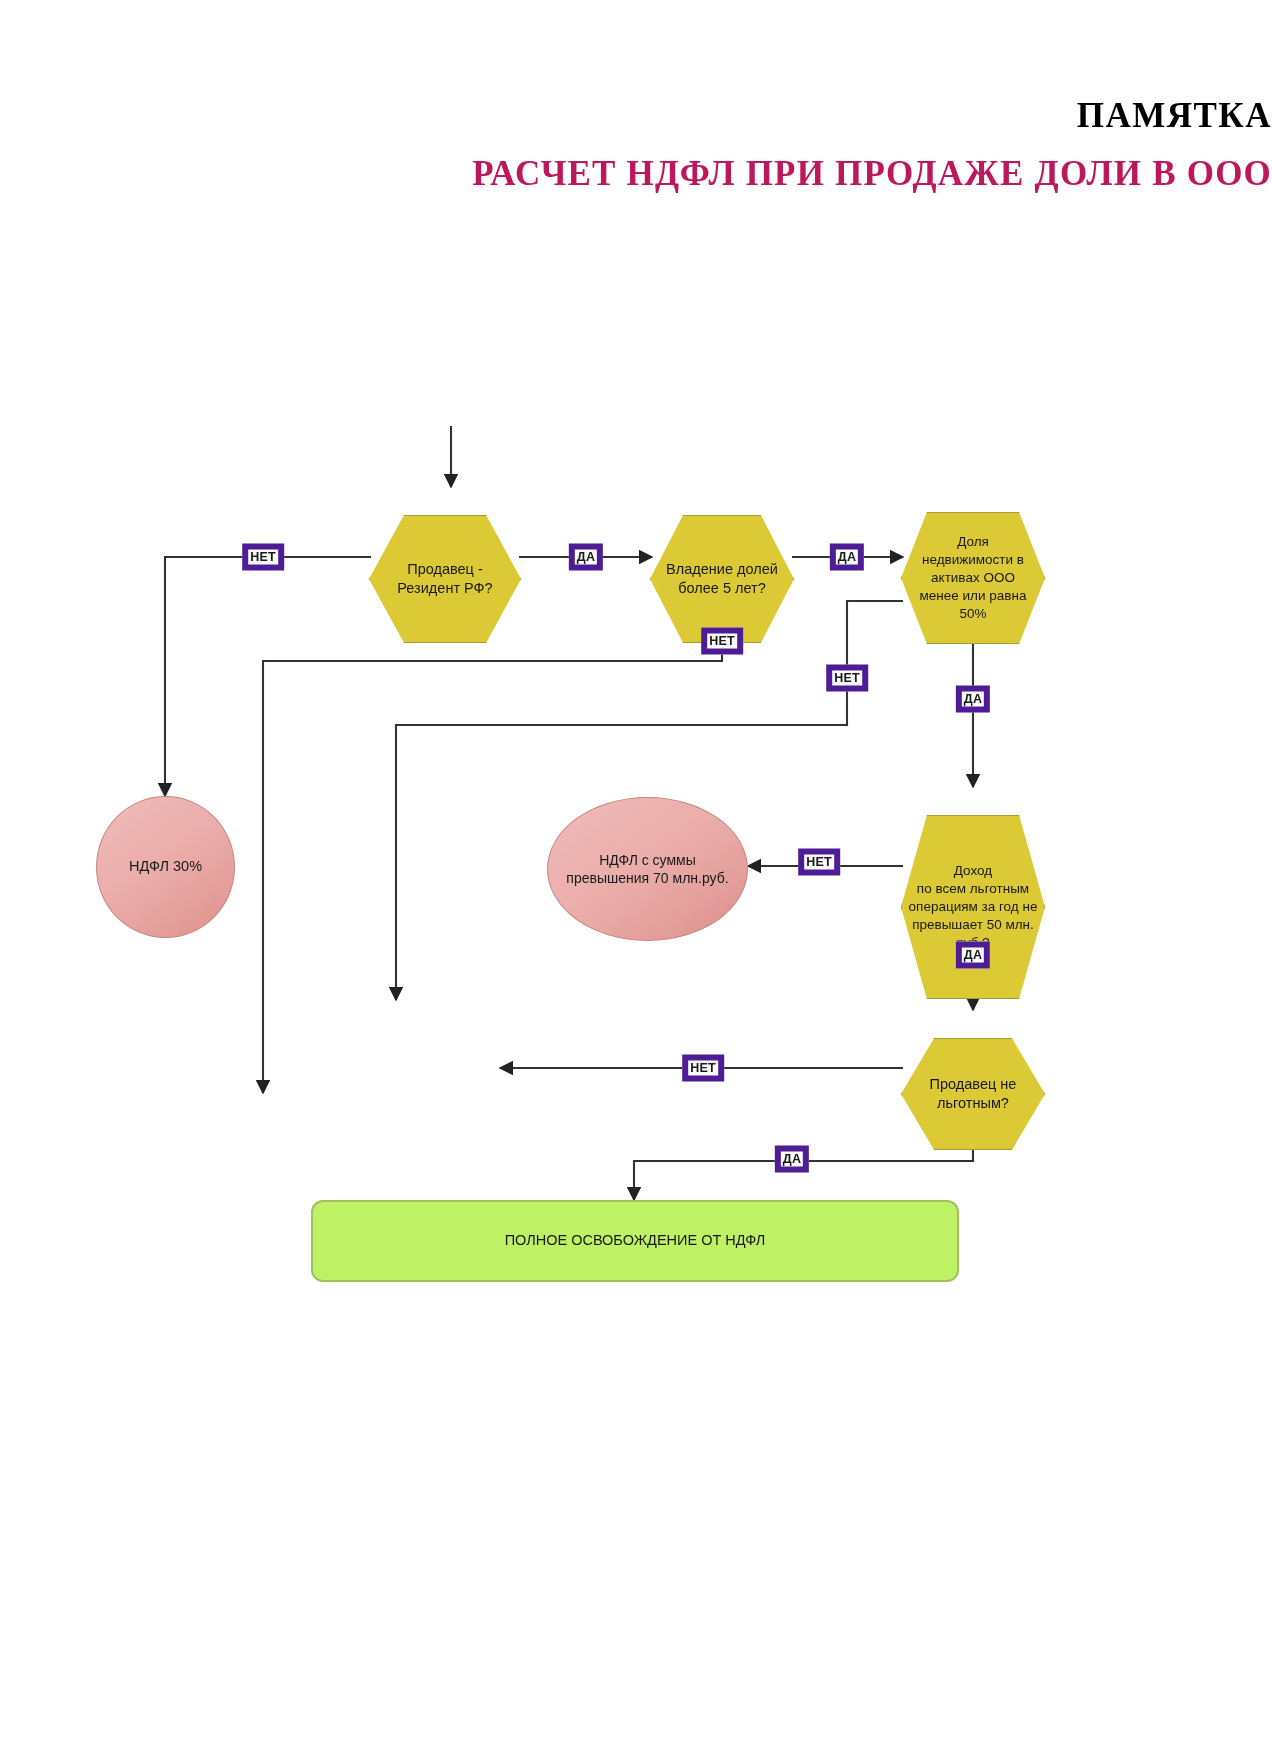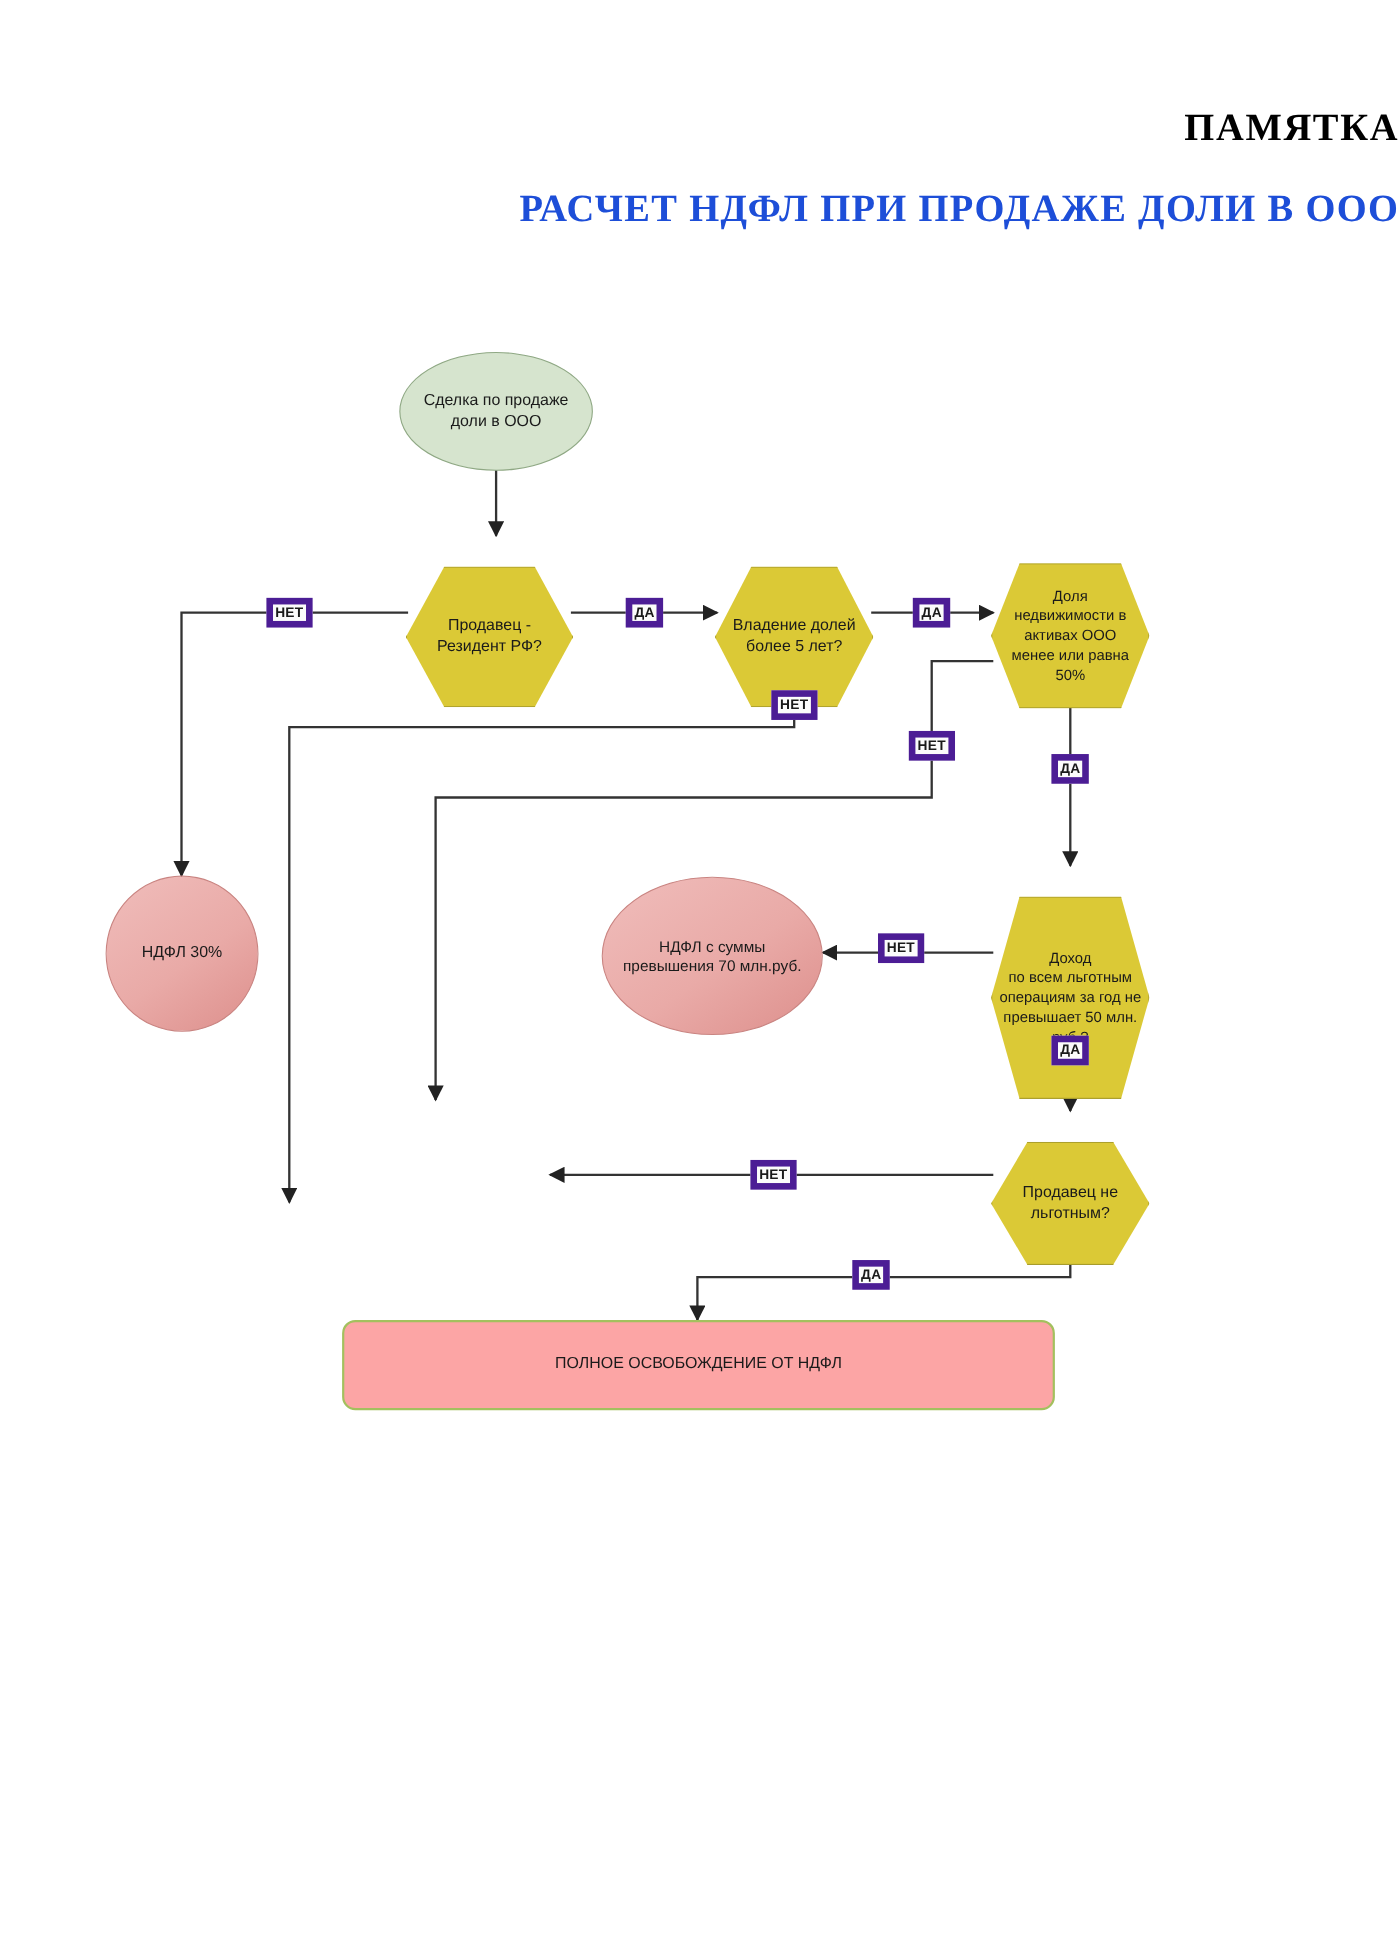--- a/index.html
+++ b/index.html
@@ -34,22 +34,22 @@
     font-size: 35px;
     letter-spacing: 1.5px;
     color: #000000;
     line-height: 1.2;
   }
   .title-line2 {
     font-family: "Liberation Serif", serif;
     font-weight: bold;
     font-size: 35px;
     letter-spacing: 1.2px;
-    color: #1d4ed8;
-    margin-top: 32px;
+    color: #be185d;
+    margin-top: 16px;
     line-height: 1.2;
   }
 
   
   #flow {
     position: absolute;
     left: 0;
     top: 0;
     width: 1272px;
     height: 1762px;
@@ -88,21 +88,21 @@
   .hexnode {
     background: #dbc936;
     border: 1px solid #a79c2c;
     clip-path: polygon(23% 0%, 77% 0%, 100% 50%, 77% 100%, 23% 100%, 0% 50%);
     margin-top: 28px;
   }
   .hexnode.wide {
     clip-path: polygon(18% 0%, 82% 0%, 100% 50%, 82% 100%, 18% 100%, 0% 50%);
   }
   .terminal-bar {
-    background: #fca5a5;
+    background: #bef264;
     border: 2px solid #a3c05e;
     border-radius: 12px;
     font-size: 14.5px;
   }
 
   .edge-label {
     position: absolute;
     background: #fbfbfb;
     border: 6px solid #4c1d95;
     font-size: 12.5px;
@@ -152,22 +152,20 @@
         <path d="M 903 866 L 748 866"></path>
 
         <path d="M 973 938 L 973 1010"></path>
 
         <path d="M 903 1068 L 500 1068"></path>
 
         <path d="M 973 1120 L 973 1161 L 634 1161 L 634 1200"></path>
       </g>
     </svg>
 
-    <div class="node ellipse-start" style="left:363px; top:320px; width:176px; height:108px;">Сделка по продаже
-доли в ООО</div>
 
     <div class="node hexnode" style="left:369px; top:487px; width:152px; height:128px; font-size:14.5px;">Продавец -
 Резидент РФ?</div>
 
     <div class="node hexnode" style="left:650px; top:487px; width:144px; height:128px; font-size:14.5px;">Владение долей
 более 5 лет?</div>
 
     <div class="node hexnode wide" style="left:901px; top:484px; width:144px; height:132px; font-size:13.5px;">Доля
 недвижимости в
 активах ООО

